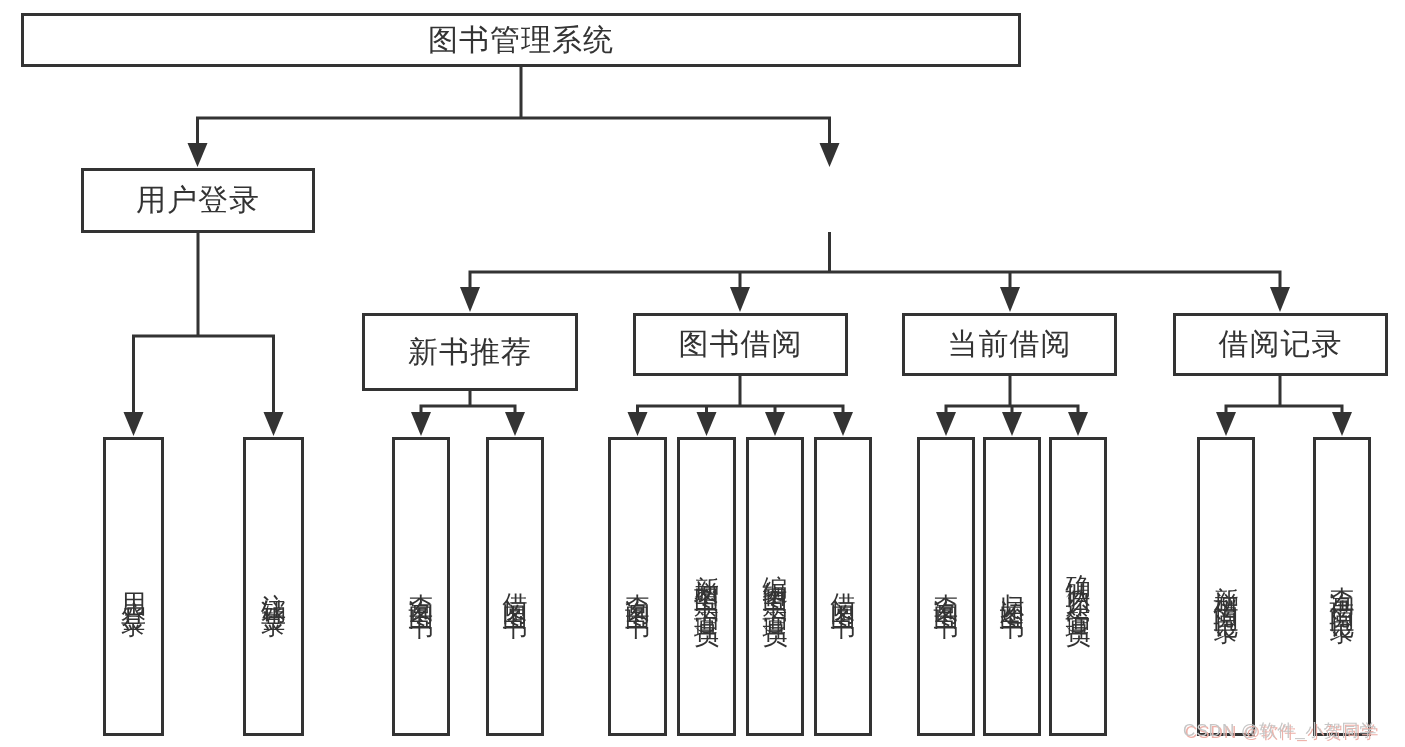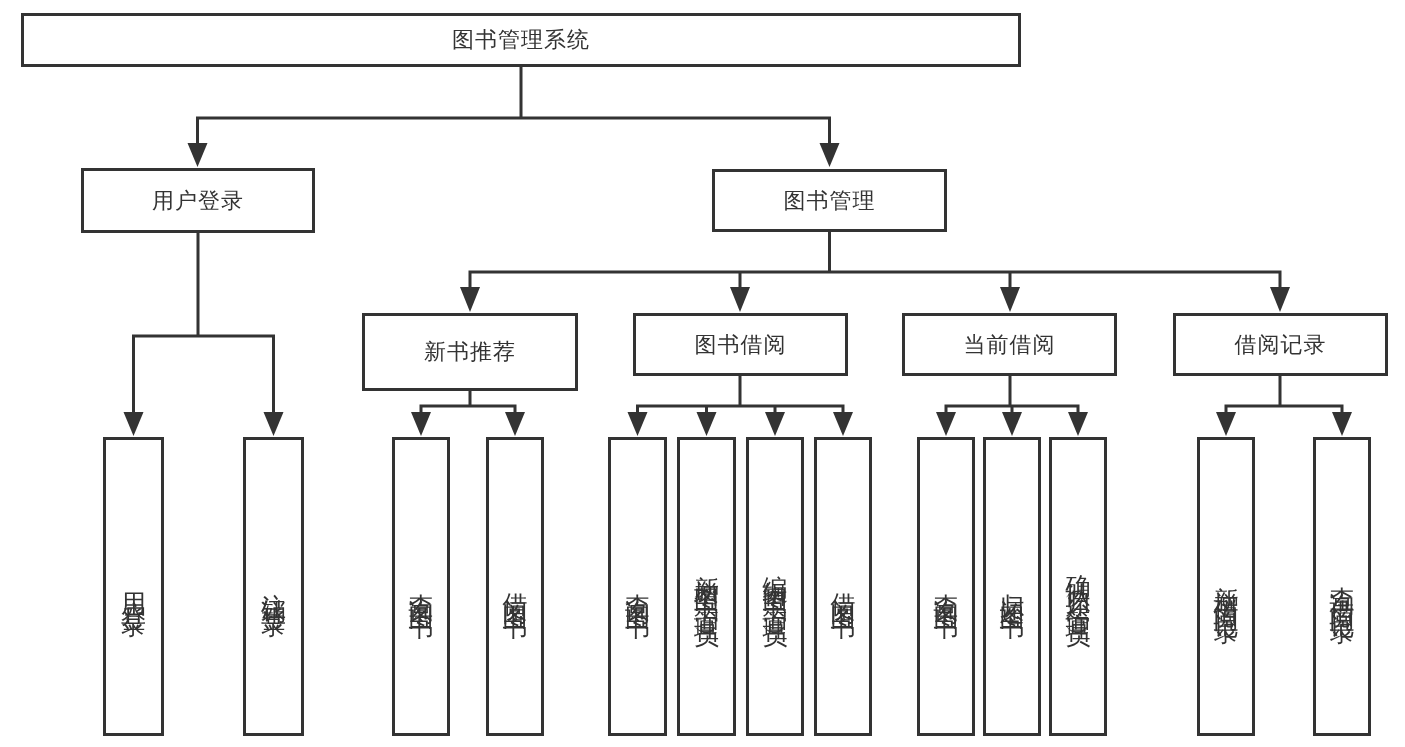--- a/index.html
+++ b/index.html
@@ -20,21 +20,21 @@
     position: absolute;
     box-sizing: border-box;
     background: #ffffff;
     border: 3px solid #333333;
     display: flex;
     align-items: center;
     justify-content: center;
     color: #333333;
   }
   .node.box-h span {
-    font-size: 22px;
+    font-size: 30px;
     letter-spacing: 1px;
     white-space: nowrap;
   }
   .node.box-v span {
     writing-mode: vertical-rl;
     text-orientation: mixed;
     font-size: 25px;
     letter-spacing: 7px;
     line-height: 1.15;
     white-space: nowrap;
@@ -89,23 +89,20 @@
     </g>
   </svg>
 
   <div class="node box-h" style="left:21px; top:13px; width:1000px; height:54px">
     <span>图书管理系统</span>
   </div>
 
   <div class="node box-h" style="left:81px; top:168px; width:234px; height:65px">
     <span>用户登录</span>
   </div>
-  <div class="node box-h" style="left:712px; top:169px; width:235px; height:63px">
-    <span>图书管理</span>
-  </div>
 
   <div class="node box-h" style="left:362px; top:313px; width:216px; height:78px">
     <span>新书推荐</span>
   </div>
   <div class="node box-h" style="left:902px; top:313px; width:215px; height:63px">
     <span>当前借阅</span>
   </div>
   <div class="node box-h" style="left:633px; top:313px; width:215px; height:63px">
     <span>图书借阅</span>
   </div>
@@ -150,14 +147,15 @@
     <span>确认归还（管理员）</span>
   </div>
 
   <div class="node box-v" style="left:1197px; top:437px; width:58px; height:299px">
     <span>新增借阅记录</span>
   </div>
   <div class="node box-v" style="left:1313px; top:437px; width:58px; height:299px">
     <span>查询借阅记录</span>
   </div>
 
+  <div class="watermark">CSDN @软件_小贺同学</div>
 
 </div>
 
 </body></html>

